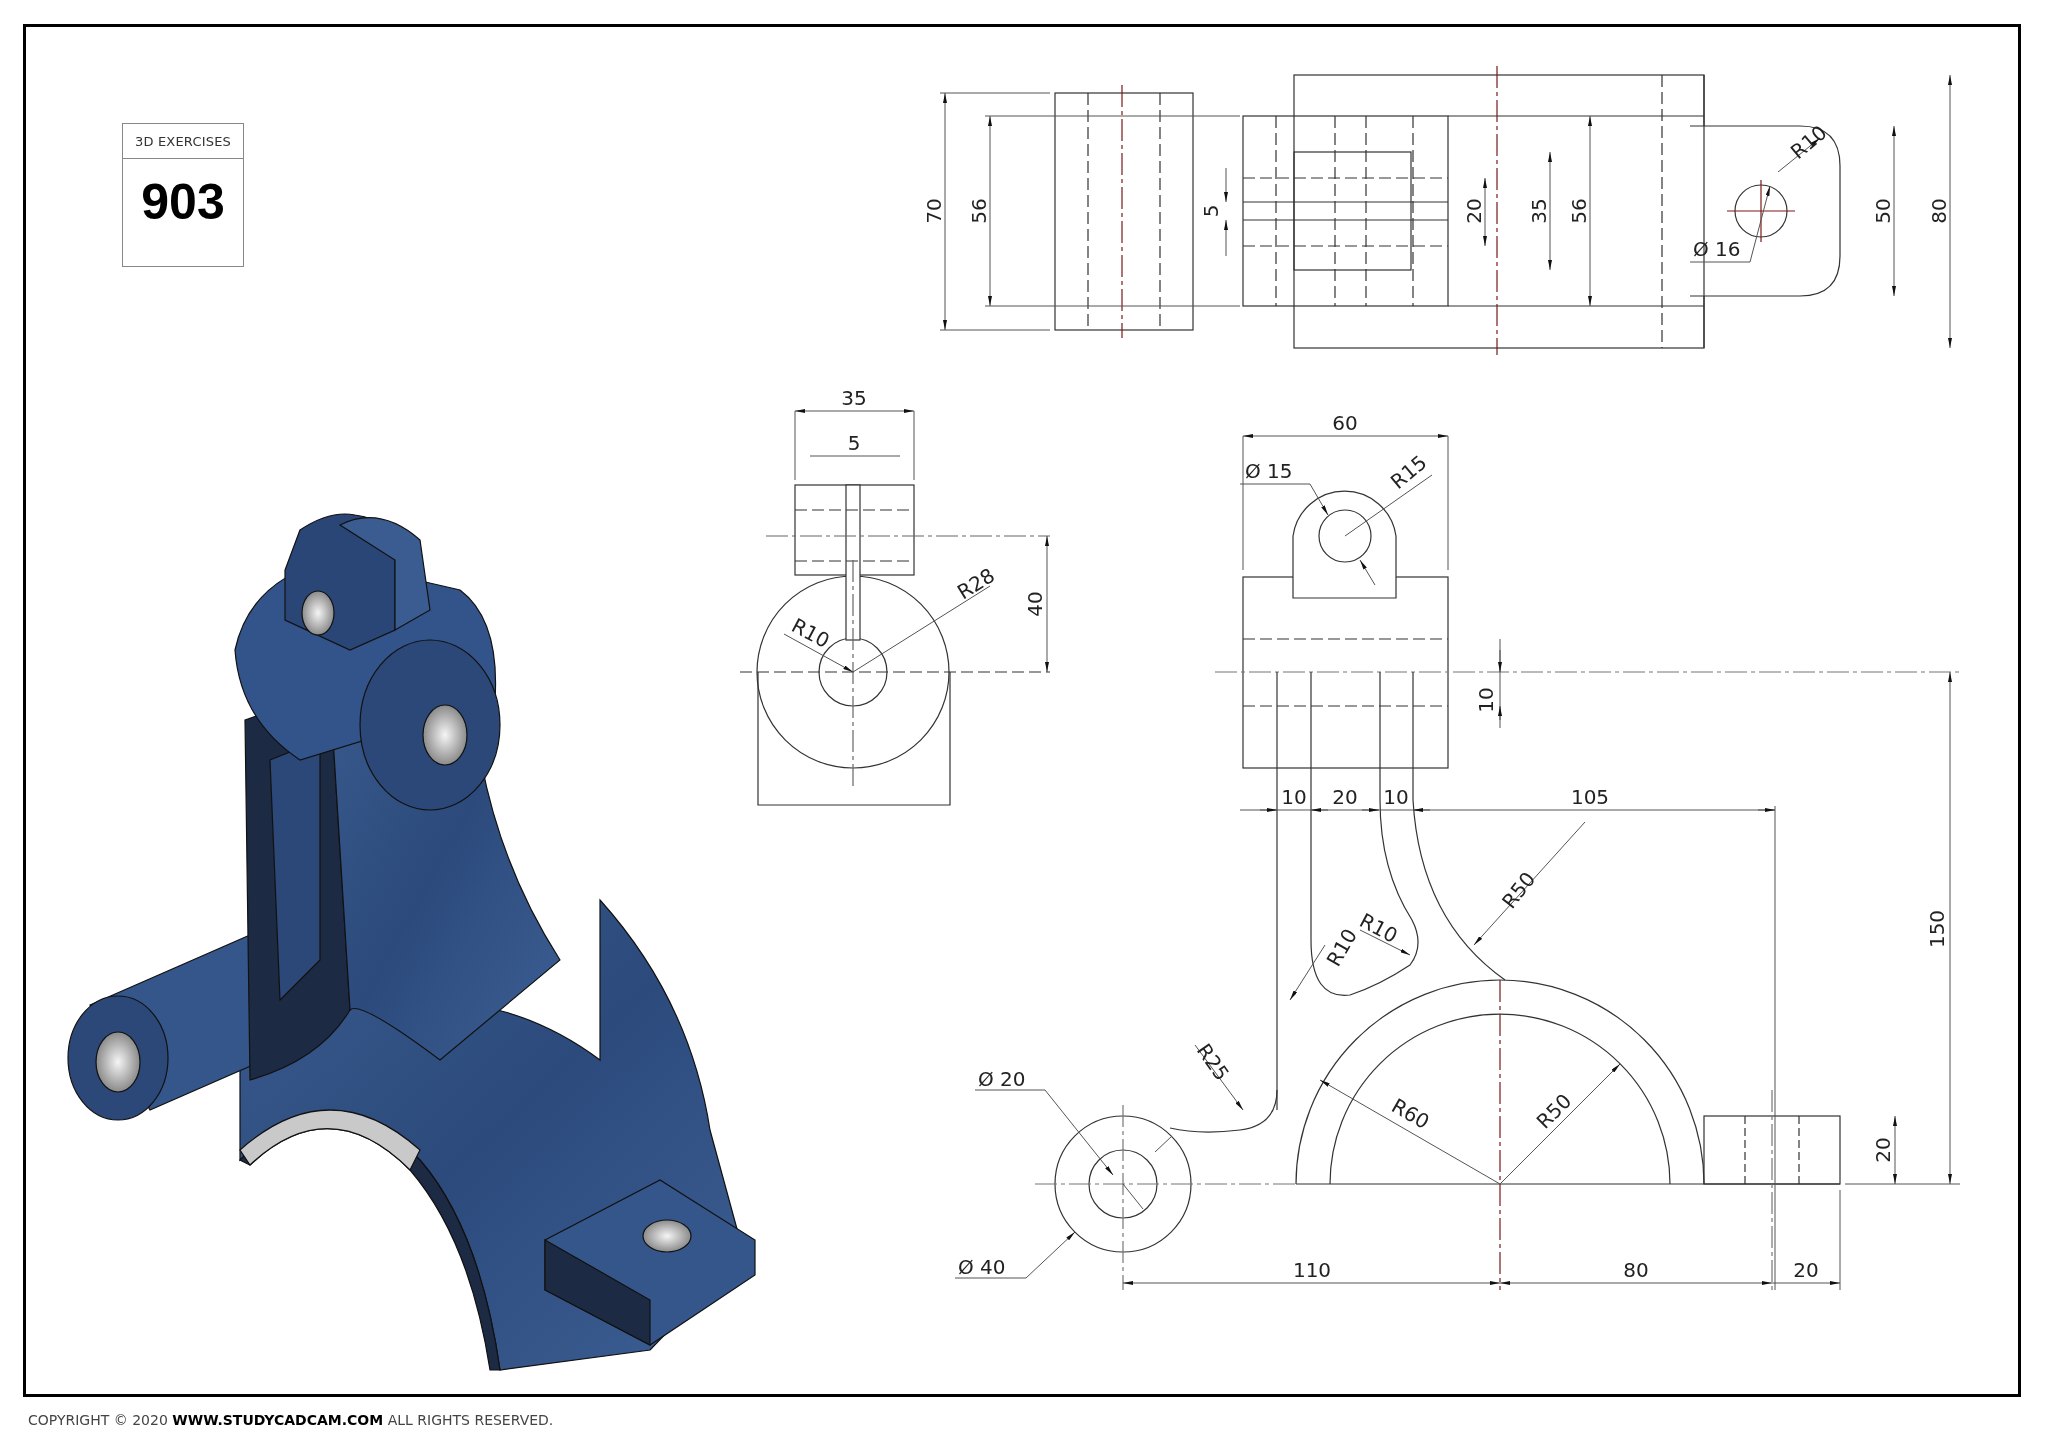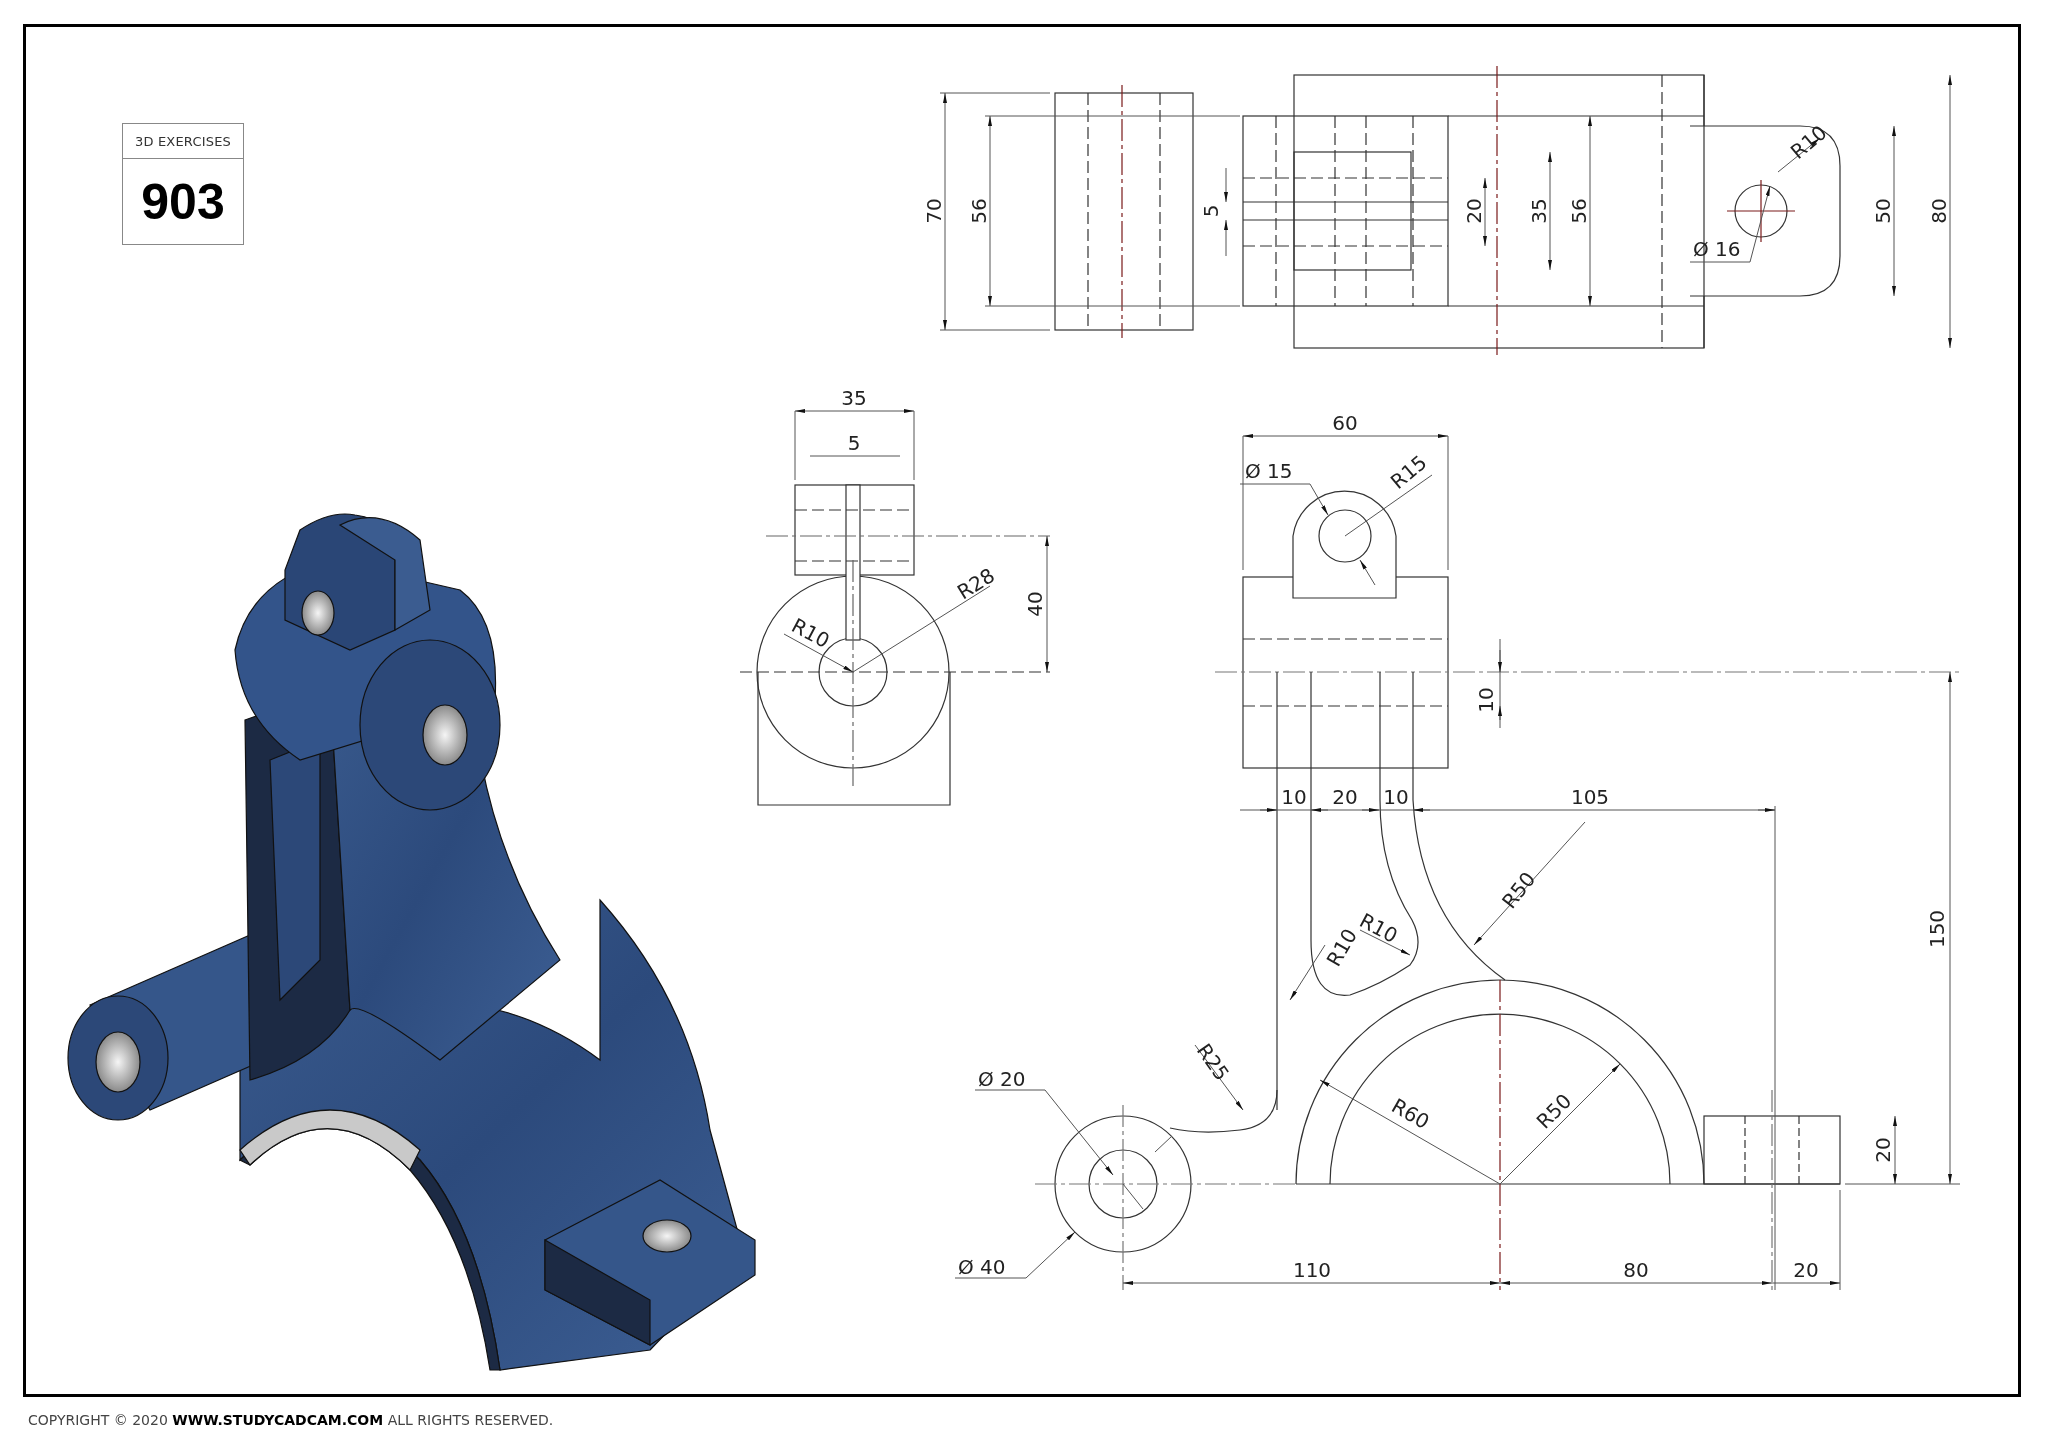--- a/index.html
+++ b/index.html
@@ -1,18 +1,18 @@
 <!DOCTYPE html>
 <html><head>
 <meta charset="utf-8">
 <style>
   html,body{margin:0;padding:0;background:#fff;}
   body{width:2048px;height:1448px;position:relative;overflow:hidden;font-family:"DejaVu Sans",sans-serif;}
   .frame{position:absolute;left:23px;top:24px;width:1998px;height:1373px;border:3px solid #000;box-sizing:border-box;}
-  .badge{position:absolute;left:122px;top:123px;width:122px;height:122px;border:1px solid #888;box-sizing:border-box;background:#fff;}
+  .badge{position:absolute;left:122px;top:123px;width:122px;height:144px;border:1px solid #888;box-sizing:border-box;background:#fff;}
   .badge-cat{height:34px;border-bottom:1px solid #888;font-size:13px;color:#333;display:flex;align-items:center;justify-content:center;letter-spacing:0.2px;font-family:"DejaVu Sans",sans-serif;}
   .badge-num{height:86px;display:flex;align-items:center;justify-content:center;font-size:50px;font-weight:bold;color:#000;font-family:"Liberation Sans",sans-serif;}
   .footer{position:absolute;top:1412px;left:0;width:2048px;font-size:14px;color:#444;font-family:"DejaVu Sans",sans-serif;padding-left:28px;}
   .footer b{color:#000;}
   svg.drawing{position:absolute;left:0;top:0;}
   .dimtxt{font-family:"DejaVu Sans",sans-serif;font-size:20px;fill:#222;}
 </style>
 </head>
 <body>
 

